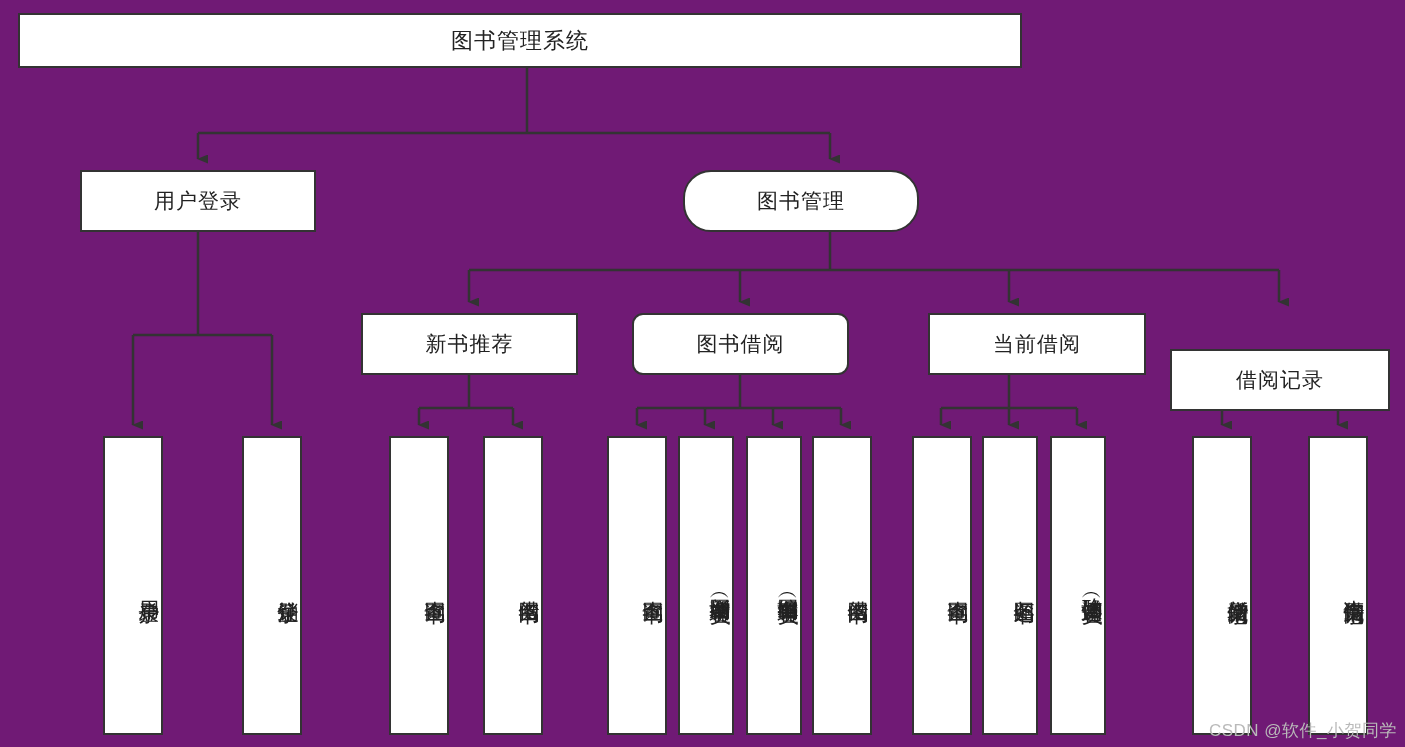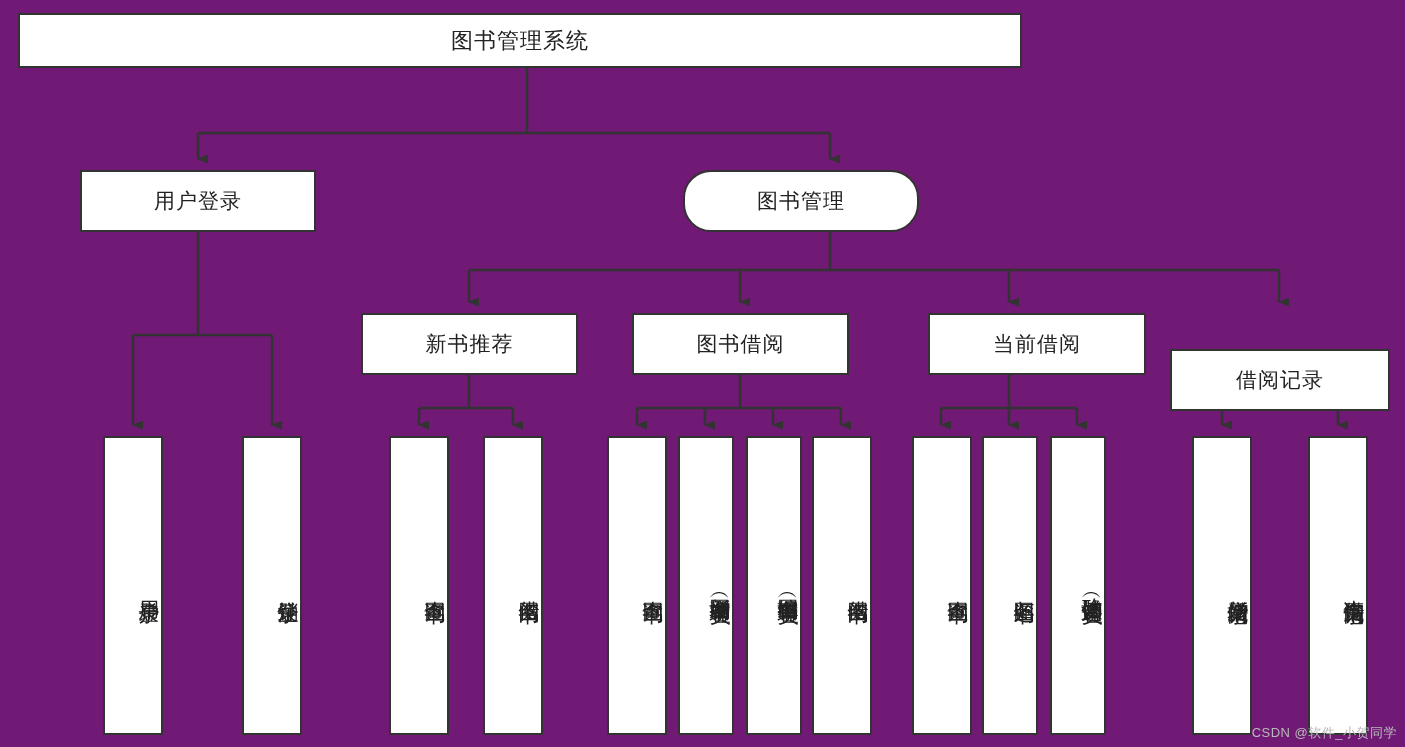--- a/index.html
+++ b/index.html
@@ -8,21 +8,21 @@
   #stage{position:relative;width:1405px;height:747px;background:#701a75;}
   svg#wires{position:absolute;left:0;top:0;width:1405px;height:747px;}
   .node{position:absolute;box-sizing:border-box;background:#ffffff;
         border:2.5px solid #333333;display:flex;align-items:center;
         justify-content:center;color:#222222;}
   .node.h{font-size:21px;letter-spacing:1px;}
   .node.v{writing-mode:vertical-rl;text-orientation:upright;
           font-size:21px;line-height:1.14;letter-spacing:1px;
           padding:10px 0;align-items:flex-start;justify-content:center;}
   .node.root{font-size:22px;}
-  .wm{position:absolute;right:8px;bottom:5px;font-size:13px;
+  .wm{position:absolute;right:8px;bottom:5px;font-size:17px;
       color:#b9b9b9;letter-spacing:.5px;white-space:nowrap;}
 </style>
 </head>
 <body>
 
 <div id="stage">
 
   <svg id="wires" viewBox="0 0 1405 747" xmlns="http://www.w3.org/2000/svg">
     <defs>
       <marker id="arw" markerWidth="9" markerHeight="11" refX="4.5" refY="10" orient="auto" markerUnits="userSpaceOnUse">
@@ -73,21 +73,21 @@
       <path d="M1338,408 L1338,425" marker-end="url(#arw)"></path>
     </g>
   </svg>
 
   <div class="node h root" style="left:18px;top:13px;width:1004px;height:55px;">图书管理系统</div>
 
   <div class="node h" style="left:80px;top:170px;width:236px;height:62px;">用户登录</div>
   <div class="node h" style="left:683px;top:170px;width:236px;height:62px;border-radius:28px;">图书管理</div>
 
   <div class="node h" style="left:361px;top:313px;width:217px;height:62px;">新书推荐</div>
-  <div class="node h" style="left:632px;top:313px;width:217px;height:62px;">图书借阅</div>
+  <div class="node h" style="left:632px;top:313px;width:217px;height:62px;border-radius:11px;">图书借阅</div>
   <div class="node h" style="left:928px;top:313px;width:218px;height:62px;">当前借阅</div>
   <div class="node h" style="left:1170px;top:313px;width:220px;height:62px;margin-top:36px;">借阅记录</div>
 
   <div class="node v" style="left:103px;top:436px;width:60px;height:299px;">用户登录</div>
   <div class="node v" style="left:242px;top:436px;width:60px;height:299px;">注销登录</div>
 
   <div class="node v" style="left:389px;top:436px;width:60px;height:299px;">查询图书</div>
   <div class="node v" style="left:483px;top:436px;width:60px;height:299px;">借阅图书</div>
 
   <div class="node v" style="left:607px;top:436px;width:60px;height:299px;">查询图书</div>

